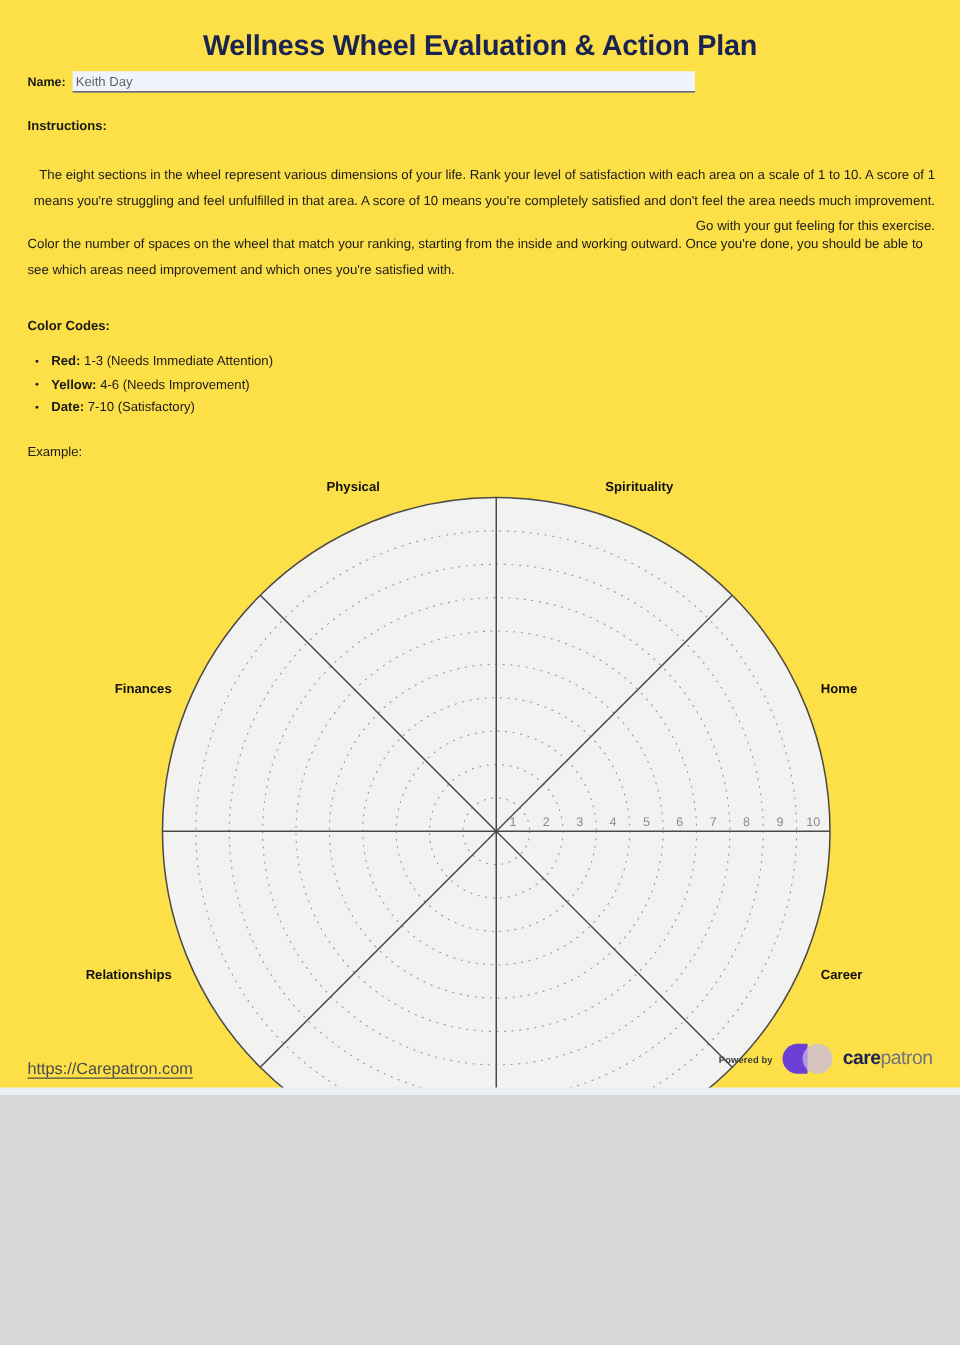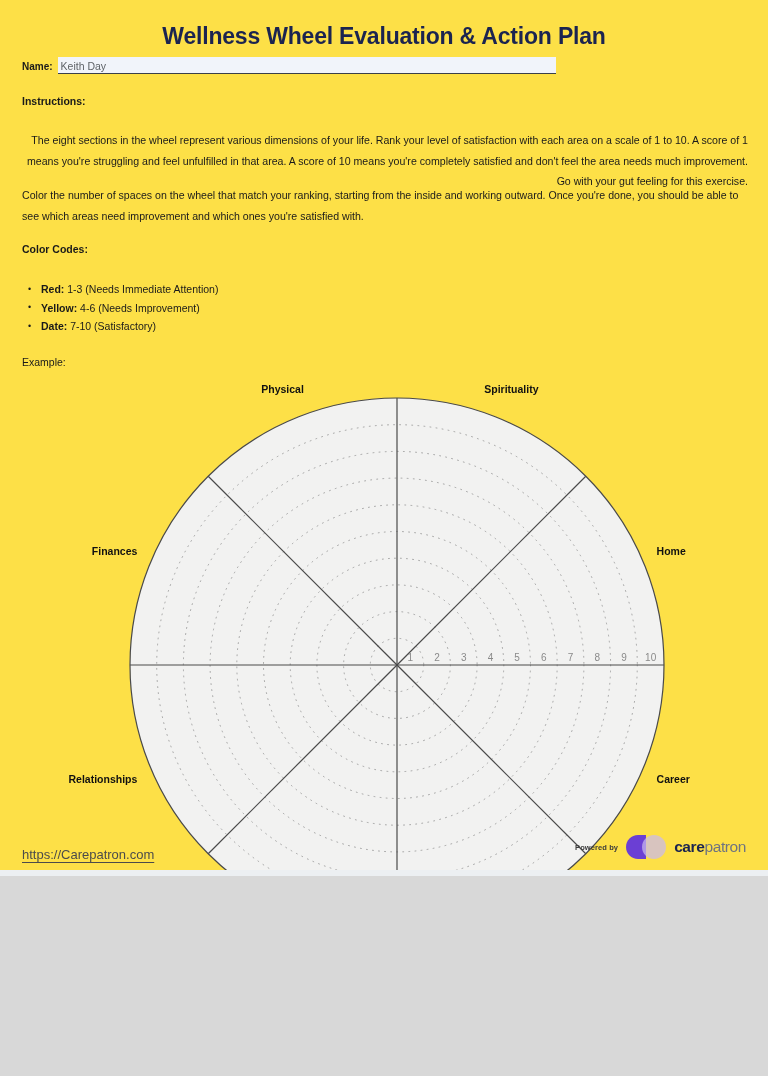--- a/index.html
+++ b/index.html
@@ -81,21 +81,21 @@
 
   
   .section-heading {
     position: absolute;
     left: 22px;
     font-size: 10.5px;
     font-weight: bold;
     color: #1a1a1a;
   }
   .instructions-heading { top: 95px; }
-  .colorcodes-heading { top: 243px; text-align: center; }
+  .colorcodes-heading { top: 255px; text-align: center; }
 
   .paragraph {
     position: absolute;
     left: 22px;
     width: 726px;
     font-size: 10.6px;
     color: #1a1a1a;
     line-height: 20.5px;
     text-align: left;
   }

